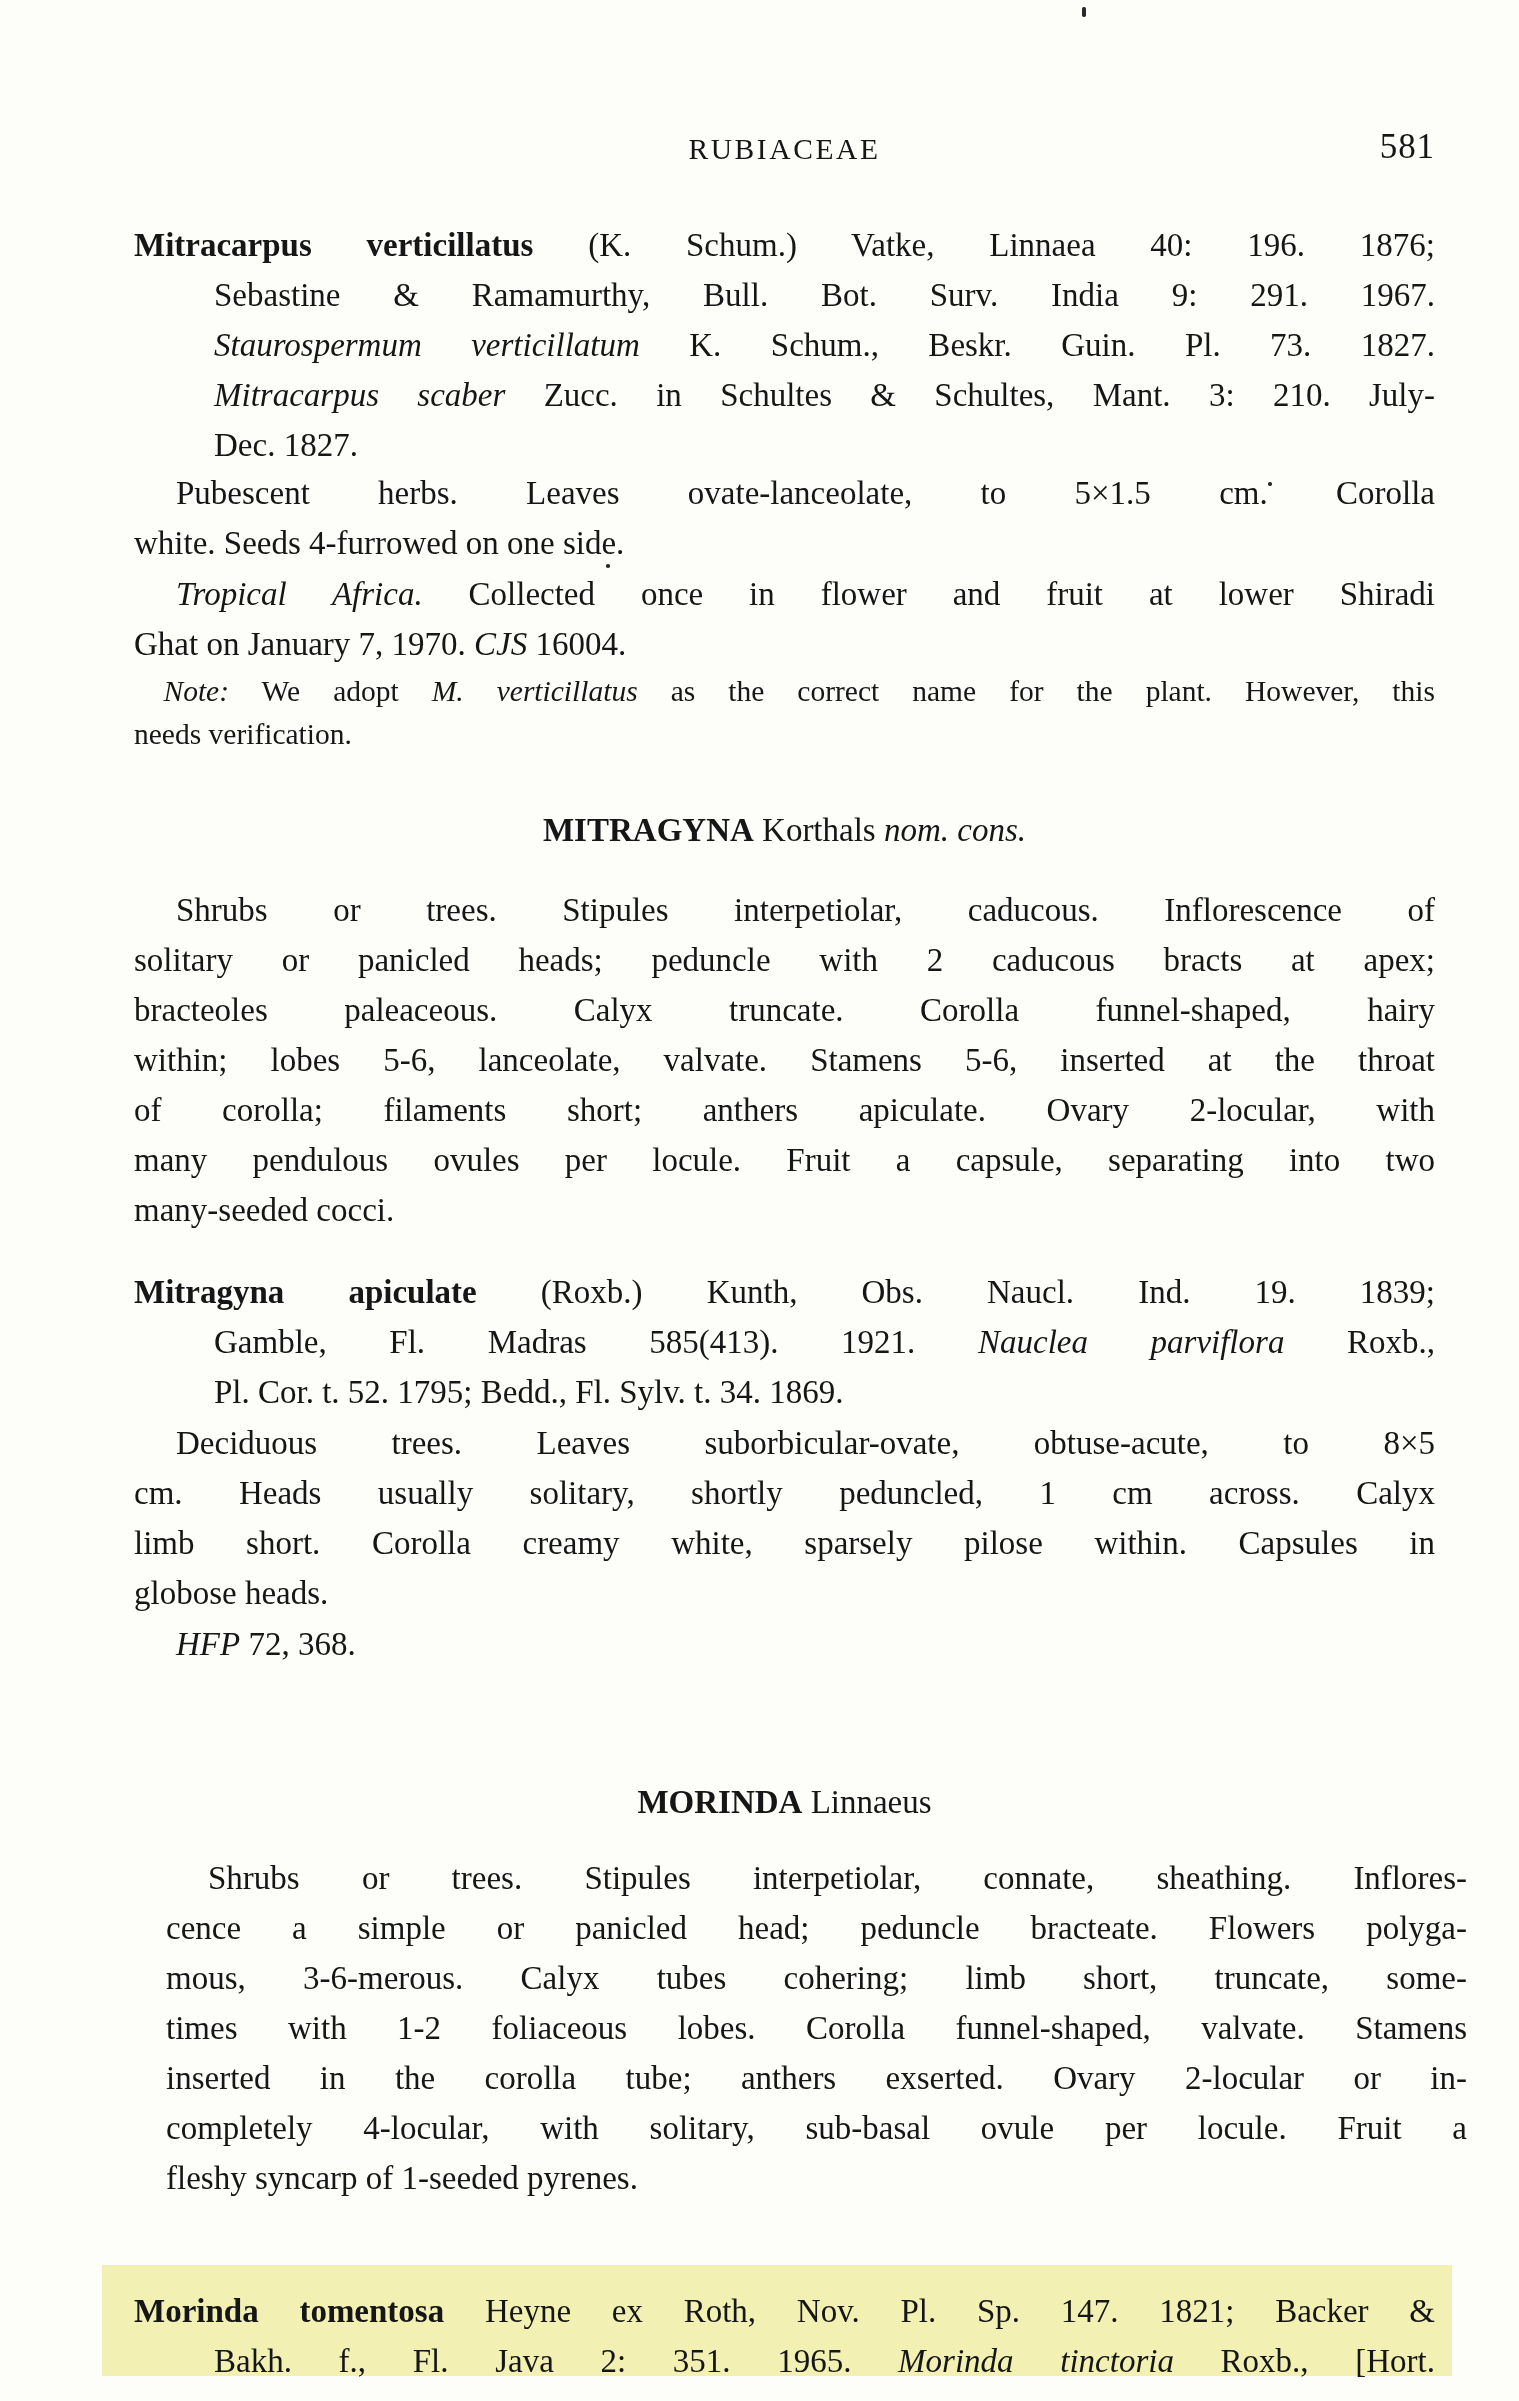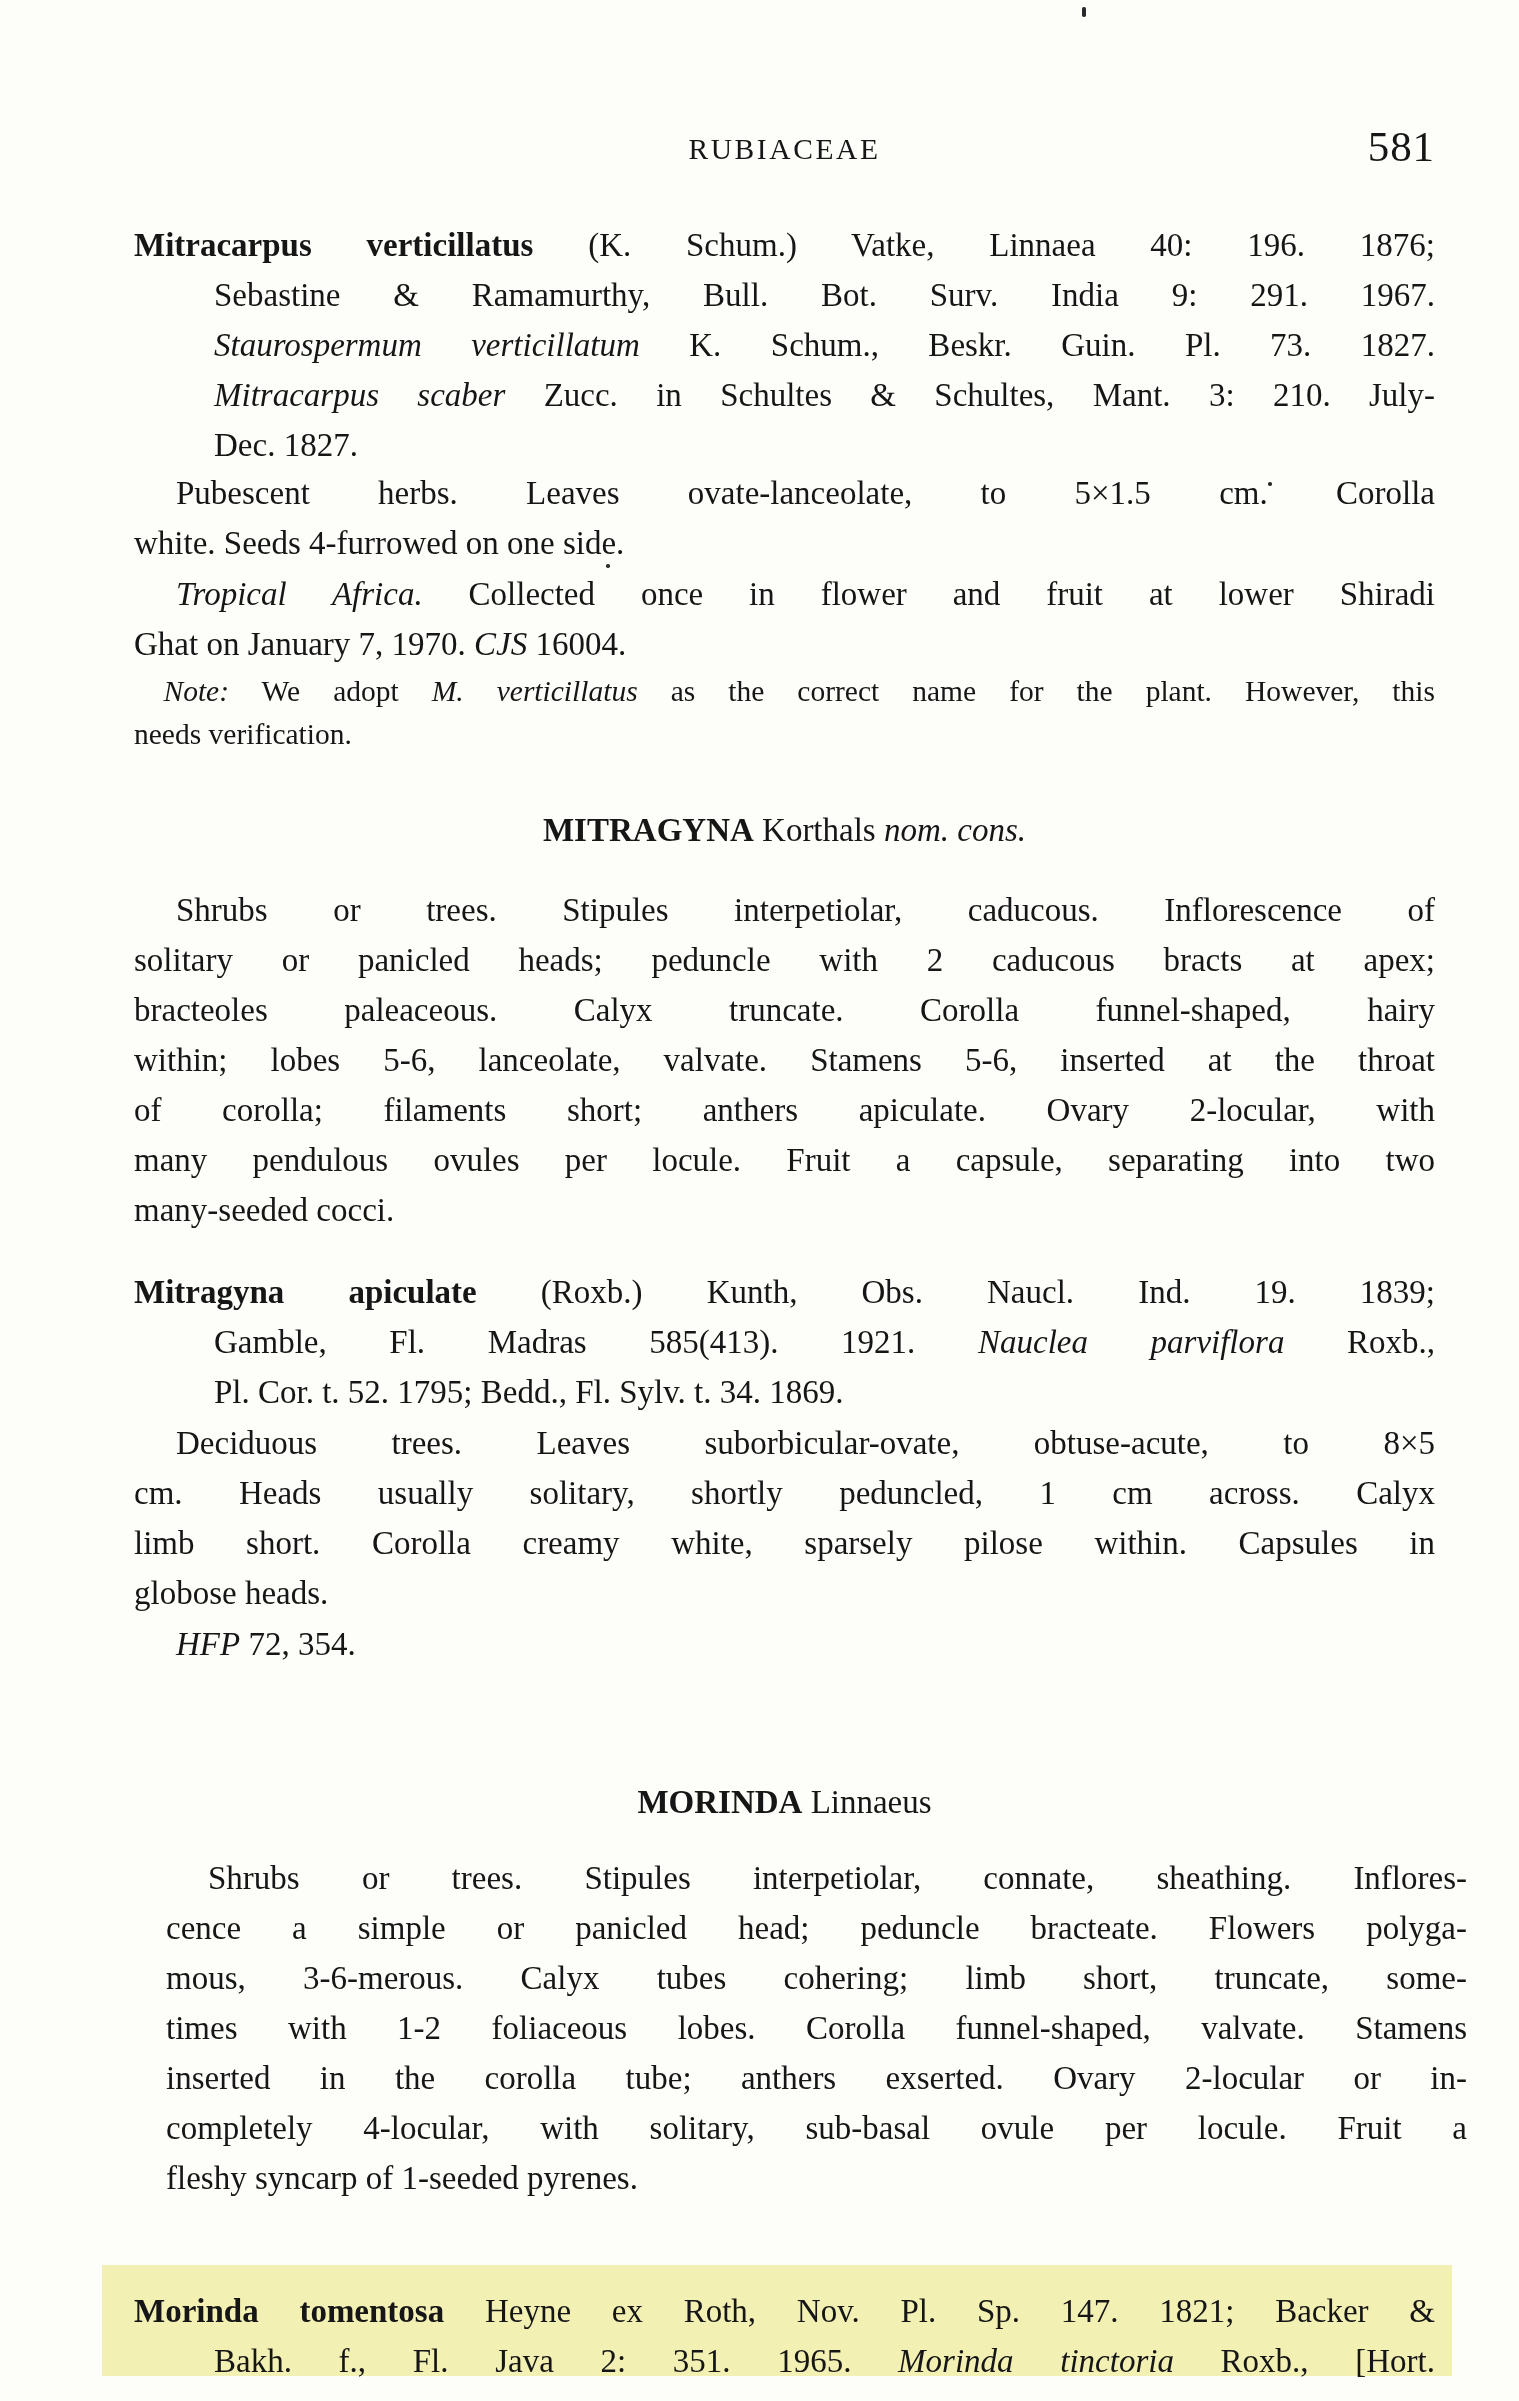--- a/index.html
+++ b/index.html
@@ -13,21 +13,21 @@
   }
   
   #runhead{
     position:absolute;left:134px;top:130px;width:1301px;height:42px;
     font-size:29.5px;line-height:38px;
   }
   #family-name{
     display:block;text-align:center;letter-spacing:2.6px;font-size:29.5px;
   }
   #page-number{
-    position:absolute;right:0;top:-1.7px;font-size:43px;letter-spacing:0.9px;
+    position:absolute;right:0;top:-1.7px;font-size:35px;letter-spacing:0.9px;
   }
   
   .block{
     position:absolute;left:134px;width:1301px;
     font-size:33px;line-height:50px;
   }
   .line{text-align:left;}
   .line.just{text-align:justify;text-align-last:justify;}
   .citation .line + .line{padding-left:80px;}
   .body .line:first-child{padding-left:42px;}
@@ -96,21 +96,21 @@
       <div class="line just"><span class="seg-r">Gamble, Fl. Madras 585(413). 1921.  </span><span class="seg-i">Nauclea parviflora</span><span class="seg-r"> Roxb.,</span></div>
       <div class="line"><span class="seg-r">Pl. Cor. t. 52. 1795; Bedd., Fl. Sylv. t. 34. 1869.</span></div>
     </div>
     <div class="block body" style="top: 1418px;">
       <div class="line just"><span class="seg-r">Deciduous trees.  Leaves suborbicular-ovate, obtuse-acute, to 8×5</span></div>
       <div class="line just"><span class="seg-r">cm.  Heads usually solitary, shortly peduncled, 1 cm across.  Calyx</span></div>
       <div class="line just"><span class="seg-r">limb short.  Corolla creamy white, sparsely pilose within.  Capsules in</span></div>
       <div class="line"><span class="seg-r">globose heads.</span></div>
     </div>
     <div class="block body" style="top: 1619px;">
-      <div class="line"><span class="seg-i">HFP</span><span class="seg-r"> 72, 354.</span></div>
+      <div class="line"><span class="seg-i">HFP</span><span class="seg-r"> 72, 368.</span></div>
     </div>
     <div class="block heading" style="top: 1777px;">
       <div class="line"><span class="seg-b">MORINDA</span><span class="seg-r"> Linnaeus</span></div>
     </div>
     <div class="block body" style="top: 1853px; margin-left: 32px;">
       <div class="line just"><span class="seg-r">Shrubs or trees.  Stipules interpetiolar, connate, sheathing.  Inflores-</span></div>
       <div class="line just"><span class="seg-r">cence a simple or panicled head; peduncle bracteate.  Flowers polyga-</span></div>
       <div class="line just"><span class="seg-r">mous, 3-6-merous.  Calyx tubes cohering; limb short, truncate, some-</span></div>
       <div class="line just"><span class="seg-r">times with 1-2 foliaceous lobes.  Corolla funnel-shaped, valvate.  Stamens</span></div>
       <div class="line just"><span class="seg-r">inserted in the corolla tube; anthers exserted.  Ovary 2-locular or in-</span></div>

